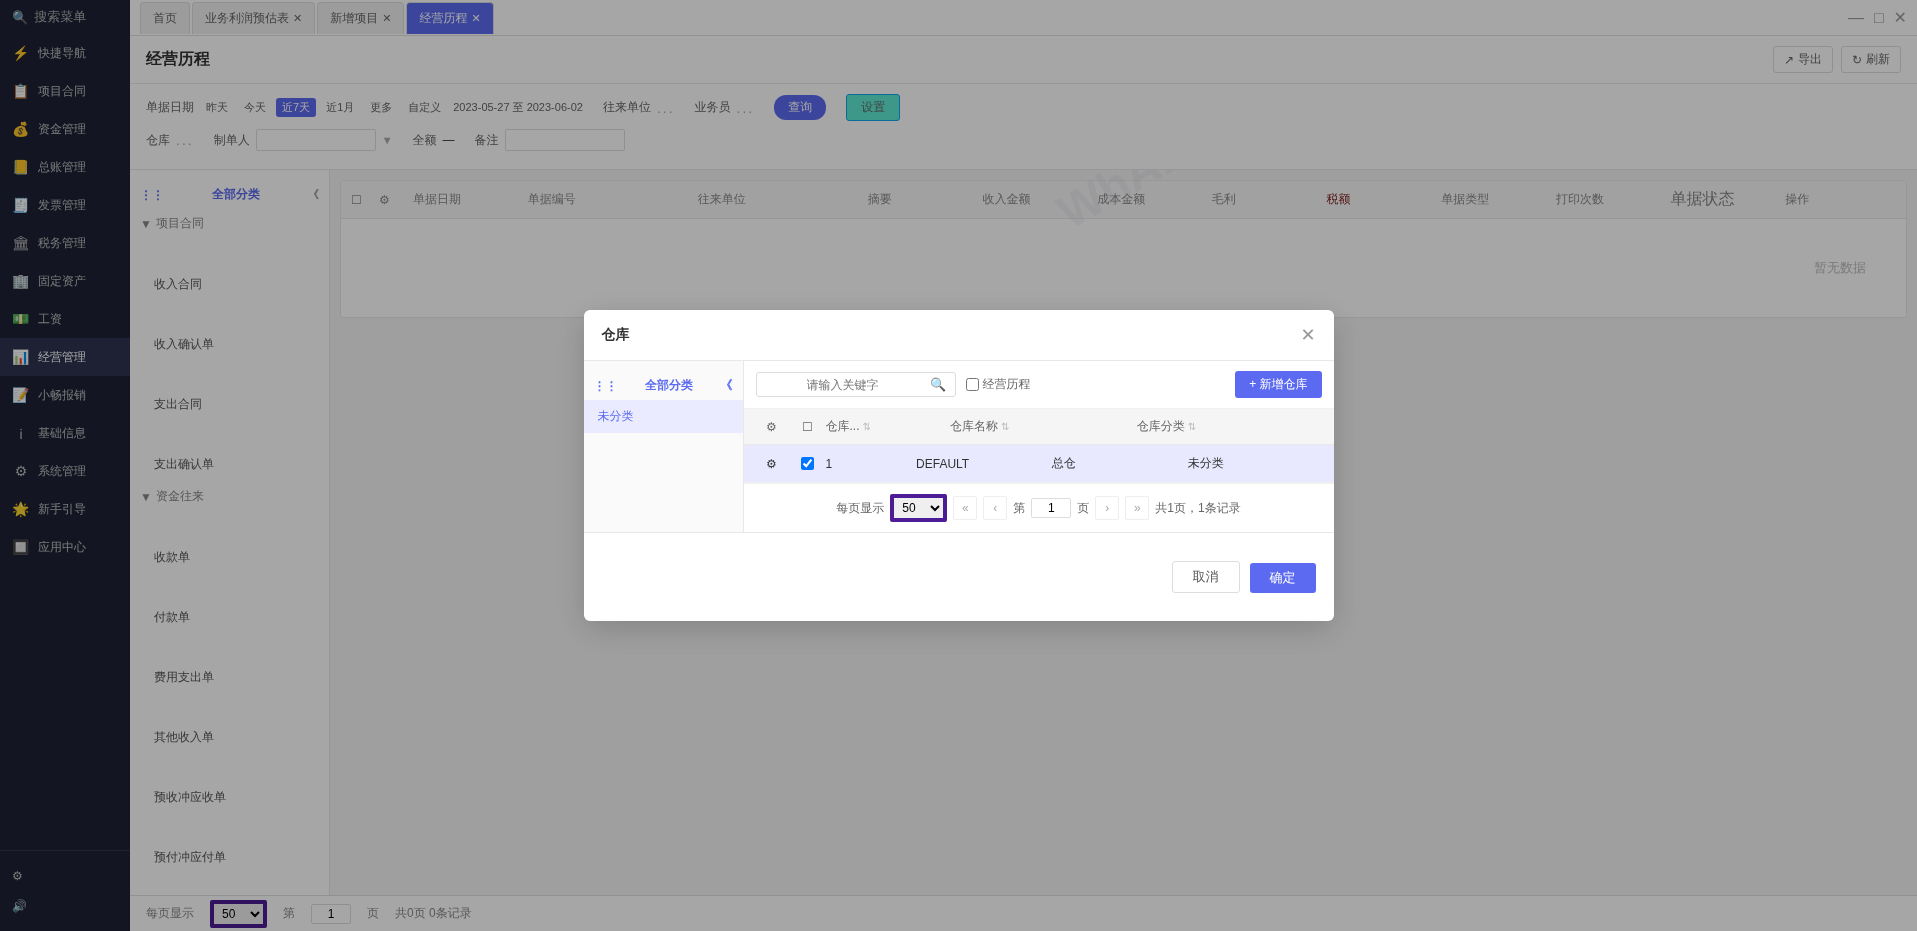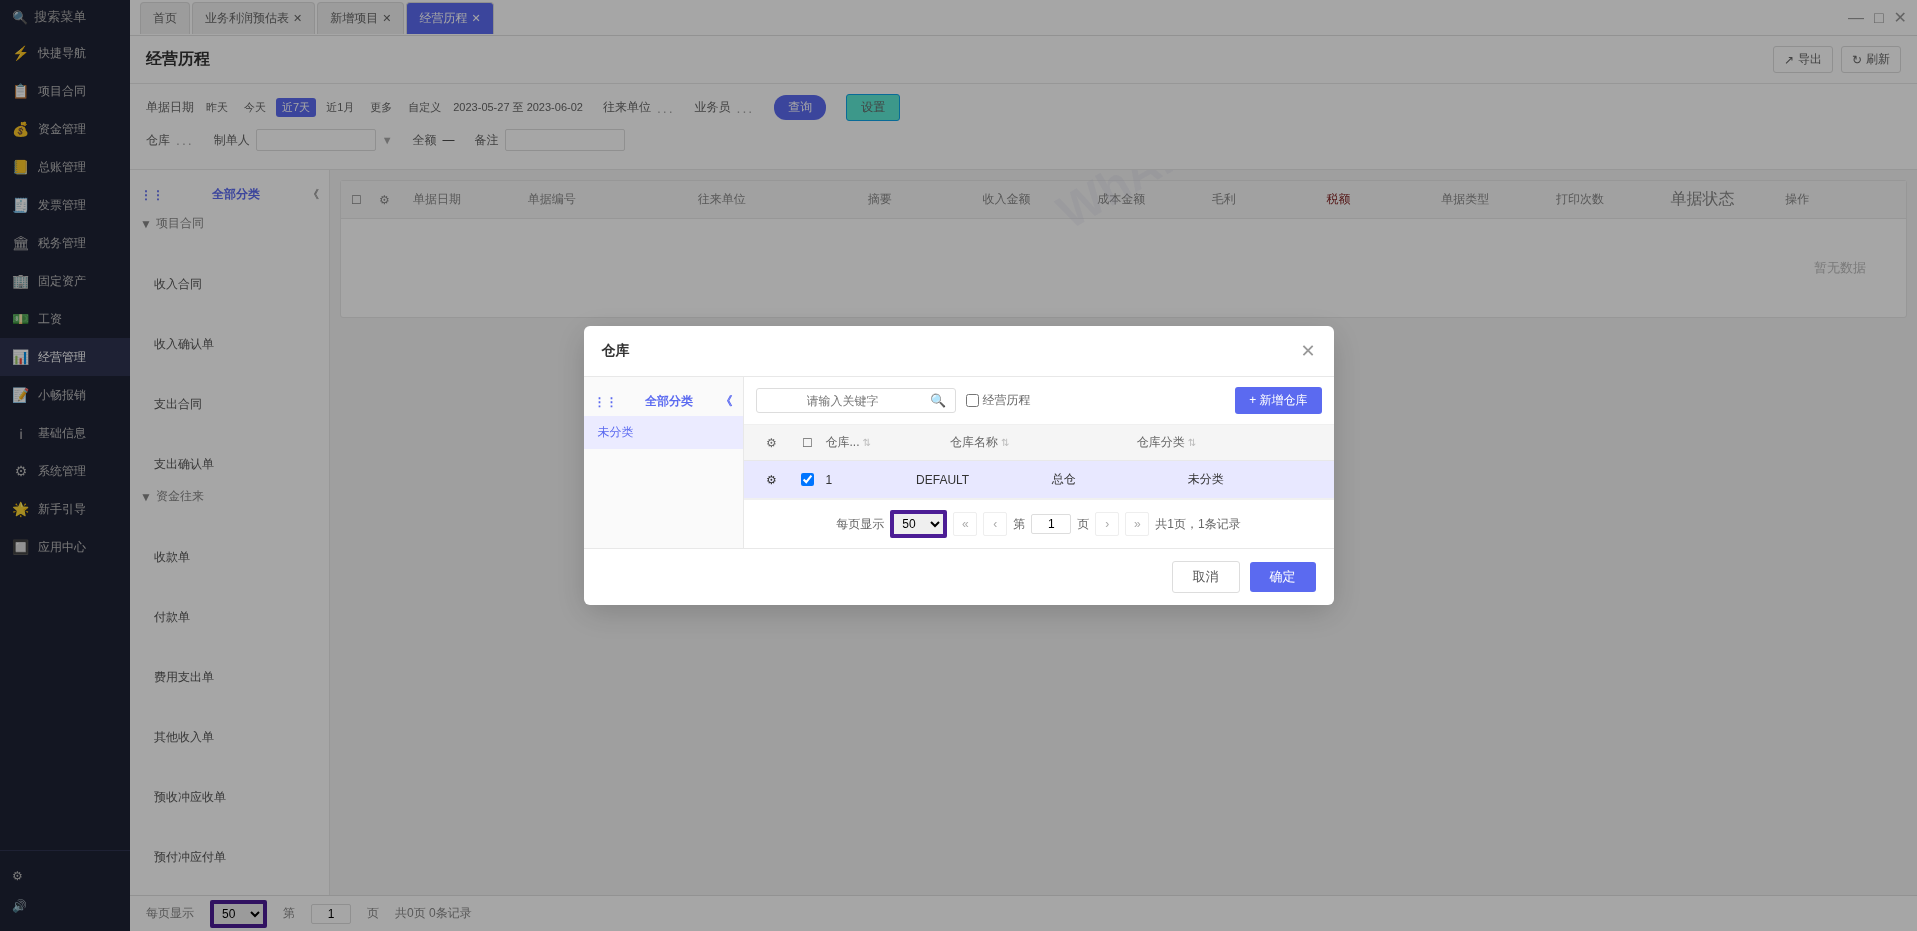--- a/index.html
+++ b/index.html
@@ -104,21 +104,21 @@
     .th-category { flex: 1.5; display: flex; align-items: center; gap: 3px; }
     .sort-icon { color: #bbb; font-size: 10px; }
 
     
     .dialog-pagination { display: flex; align-items: center; justify-content: center; padding: 10px; border-top: 1px solid #f0f0f0; font-size: 12px; color: #666; gap: 6px; }
     .page-btn { width: 24px; height: 24px; display: flex; align-items: center; justify-content: center; cursor: pointer; color: #aaa; border: 1px solid #eee; border-radius: 2px; background: #fff; }
     .page-input { width: 40px; text-align: center; border: 1px solid #ddd; border-radius: 2px; padding: 2px 4px; font-size: 12px; }
     .page-select { border: 4px solid #4c1d95; border-radius: 2px; padding: 2px 4px; font-size: 12px; }
 
     
-    .dialog-footer { display: flex; align-items: center; justify-content: flex-end; padding: 12px 18px; border-top: 1px solid #e8e8e8; gap: 10px; }
+    .dialog-footer { display: flex; align-items: flex-end; justify-content: flex-end; padding: 28px 18px; border-top: 1px solid #e8e8e8; gap: 10px; }
     .btn-cancel { background: #fff; color: #555; border: 1px solid #ddd; padding: 6px 20px; border-radius: 3px; cursor: pointer; font-size: 13px; }
     .btn-confirm { background: #5b6af0; color: #fff; border: none; padding: 6px 20px; border-radius: 3px; cursor: pointer; font-size: 13px; }
 
     
     .watermark { position: absolute; top: 50%; left: 50%; transform: translate(-50%, -50%) rotate(-30deg); font-size: 48px; font-weight: bold; color: rgba(200, 200, 220, 0.18); pointer-events: none; white-space: nowrap; }
 
     
     .status-bar { position: fixed; bottom: 0; left: 130px; right: 0; height: 36px; background: #fff; border-top: 1px solid #e0e0e0; display: flex; align-items: center; padding: 0 16px; font-size: 12px; color: #888; gap: 16px; }
   </style>
 </head>

